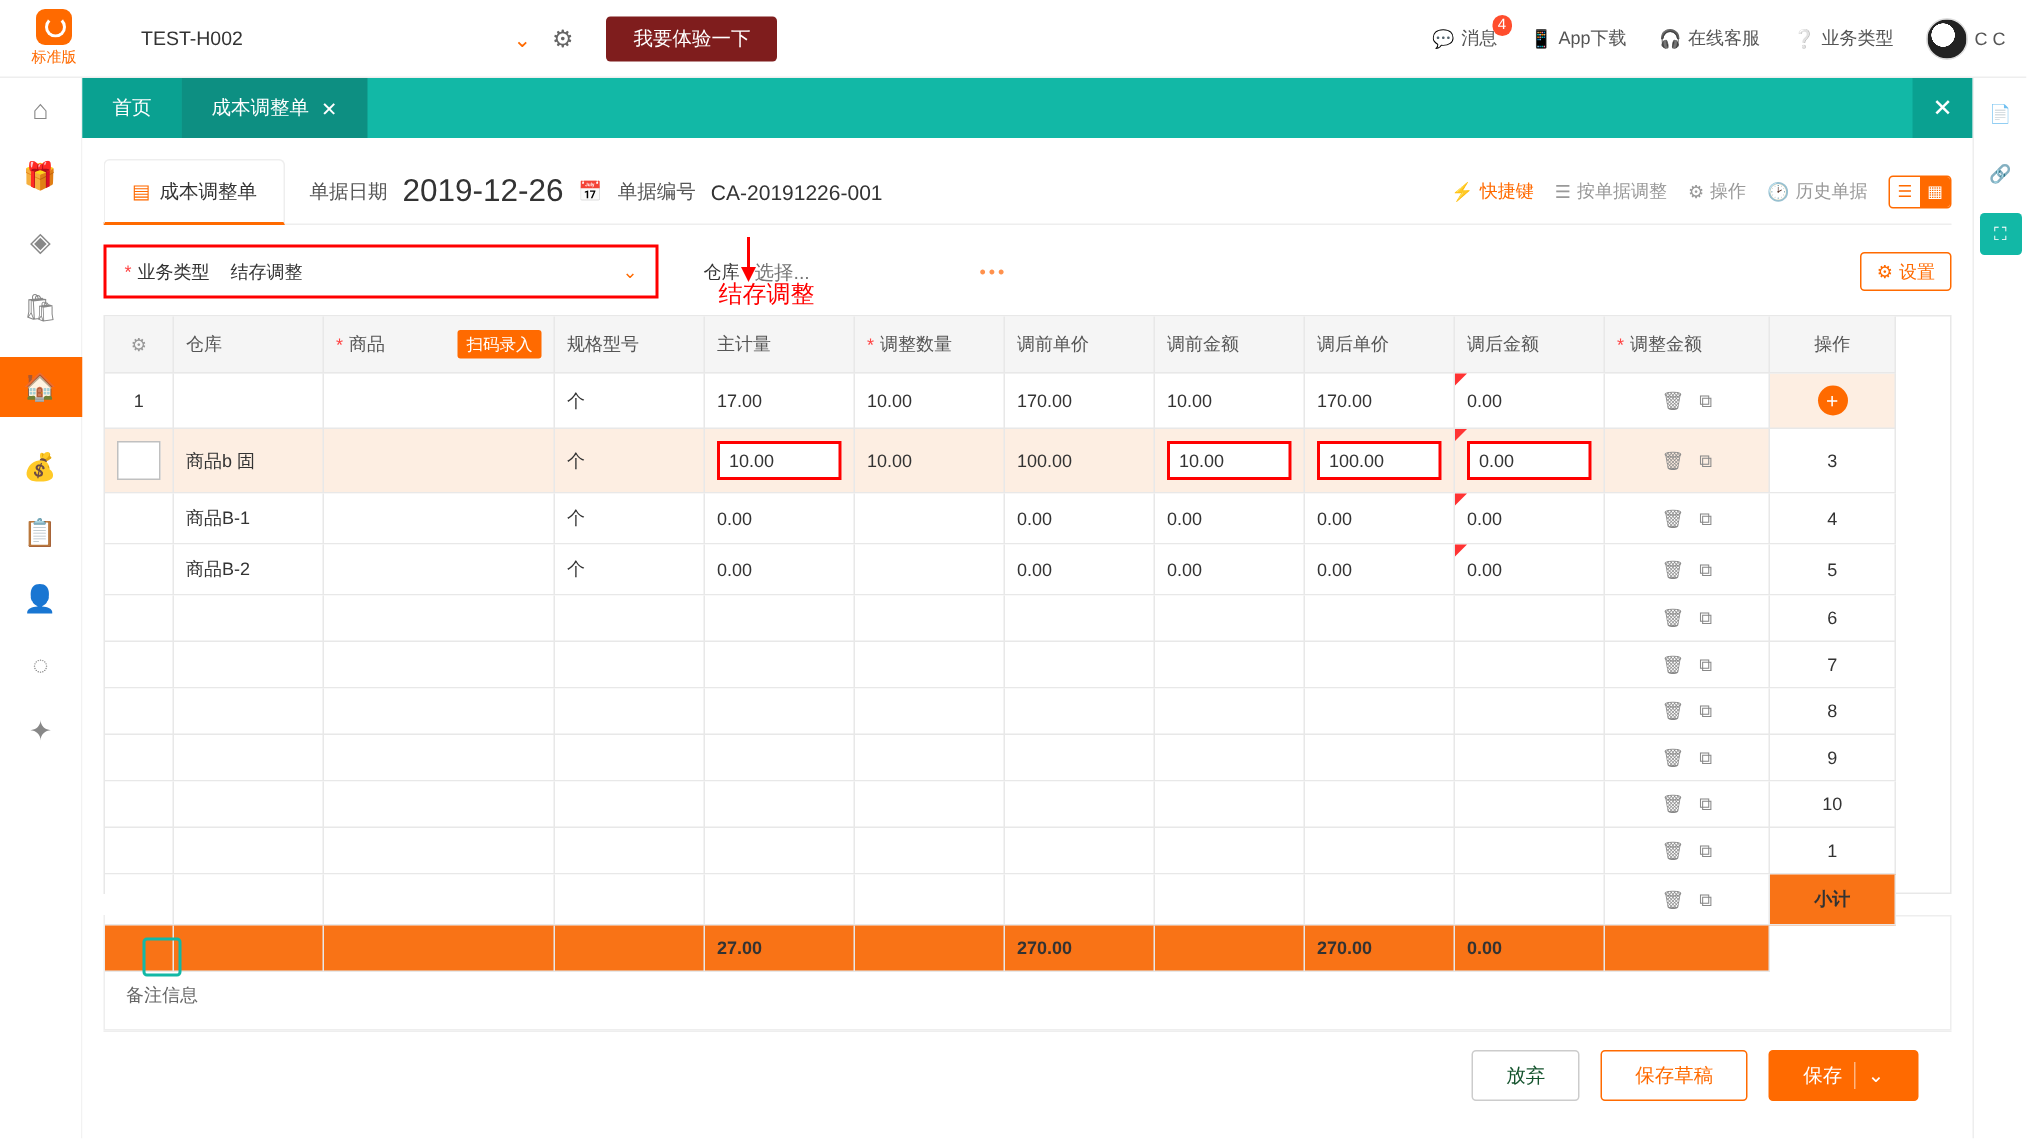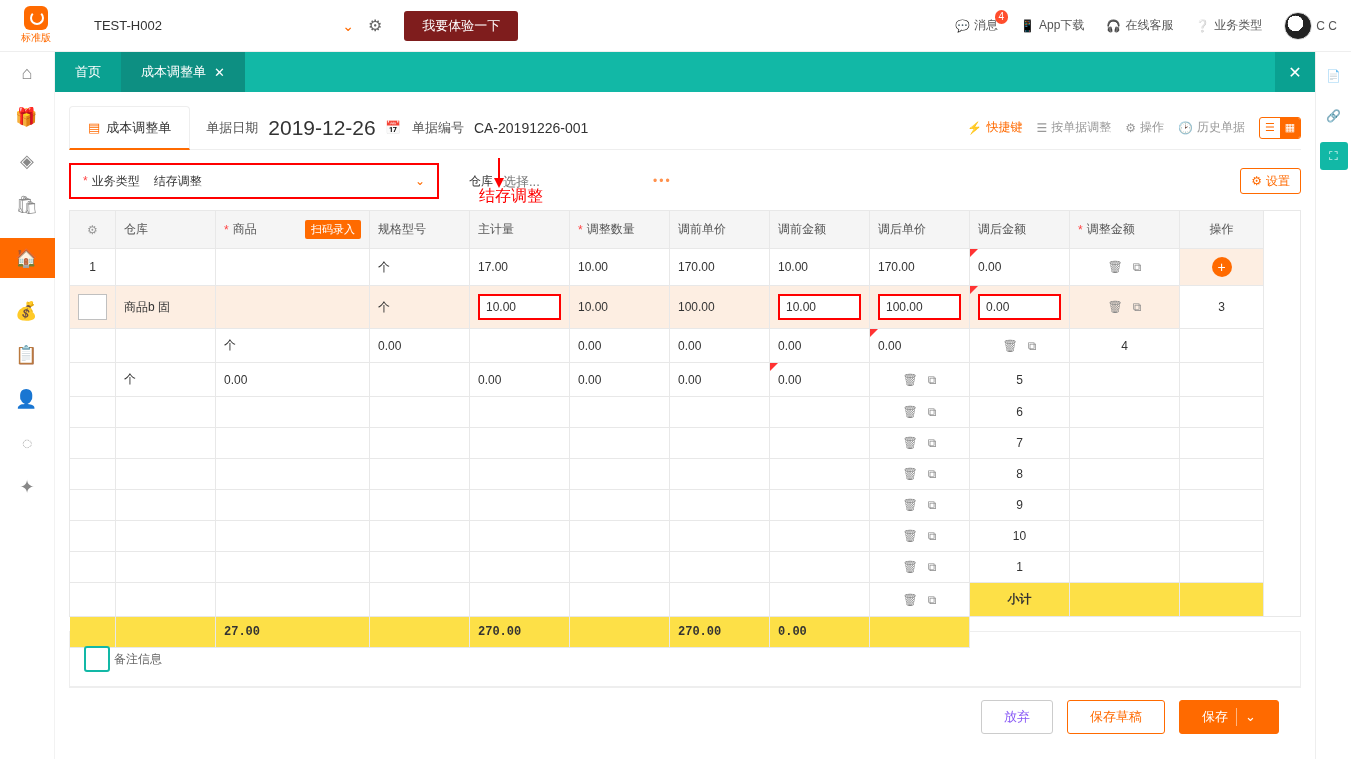--- a/index.html
+++ b/index.html
@@ -75,35 +75,35 @@
 .th .req { color:#f44; }
 .td.center, .th.center { justify-content:center; }
 .scan-badge { background:#ff6a00; color:#fff; font-size:11px; padding:2px 6px; border-radius:2px; margin-left:auto; }
 .row-highlight > .td { background:#fdeee2; }
 .add-ic { width:20px; height:20px; border-radius:50%; background:#ff6a00; color:#fff; display:flex; align-items:center; justify-content:center; font-size:14px; }
 .cell-input { border:1px solid #c0c0c0; height:26px; width:100%; padding:0 6px; background:#fff; display:flex; align-items:center; }
 .corner-mark { position:relative; }
 .corner-mark::before { content:''; position:absolute; left:0; top:0; border-top:8px solid #f33; border-right:8px solid transparent; }
 .op-icons { display:flex; gap:10px; justify-content:center; width:100%; color:#888; }
 .op-icons span { cursor:pointer; }
-.subtotal-row > .td { background:#fde047; font-weight:bold;font-family:Liberation Mono, monospace; }
+.subtotal-row > .td { background:#f97316; font-weight:bold; }
 
 
 .overlay-svg { position:absolute; inset:0; pointer-events:none; }
 
 
 .remarks { margin-top:14px; display:flex; align-items:center; gap:18px; border:1px solid #eee; padding:14px; }
-.remark-ic { display:flex; flex-direction:row; align-items:center; color:#12b8a6; gap:4px; }
+.remark-ic { display:flex; flex-direction:column; align-items:center; color:#12b8a6; gap:4px; }
 .remark-ic .ricon { width:26px; height:26px; border:2px solid #12b8a6; border-radius:3px; position:relative; }
 .remark-input { border:none; outline:none; flex:1; font-size:13px; color:#333; }
 .remark-input::placeholder { color:#bbb; }
 
 
 .footer { height:58px; border-top:1px solid #eee; display:flex; align-items:center; justify-content:flex-end; gap:14px; padding:0 22px; }
-.btn { height:34px; padding:0 22px; border-radius:3px; font-size:13px; cursor:pointer; border:1px solid #ccc; background:#fff; color:#8b5cf6; }
+.btn { height:34px; padding:0 22px; border-radius:3px; font-size:13px; cursor:pointer; border:1px solid #ccc; background:#fff; color:#14532d; }
 .btn.outline-orange { border-color:#ff6a00; color:#ff6a00; }
 .btn.orange { background:#ff6a00; color:#fff; border-color:#ff6a00; display:flex; align-items:center; gap:8px; }
 .btn.orange .sep { width:1px; height:18px; background:rgba(255,255,255,.5); }
 
 
 .right-rail { width:36px; display:flex; flex-direction:column; align-items:center; padding-top:10px; gap:12px; border-left:1px solid #eee;}
 .rr-ic { width:28px; height:28px; display:flex; align-items:center; justify-content:center; color:#999; cursor:pointer; border-radius:3px; }
 .rr-ic.active { background:#12b8a6; color:#fff; }
 </style>
 </head>
@@ -303,36 +303,38 @@
                 </div><div class="td corner-mark">
                   <div class="cell-input redbox" style="border-width:2px">0.00</div>
                 </div><div class="td center">
                   <div class="op-icons">
                     <span>🗑</span>
                     <span>⧉</span>
                   </div>
                 </div></div>
               <div class="td center">3</div>
               <div class="td"></div>
+              <div class="td">商品B-1</div>
               <div class="td"></div>
               <div class="td">个</div>
               <div class="td">0.00</div>
               <div class="td"></div>
               <div class="td">0.00</div>
               <div class="td">0.00</div>
               <div class="td">0.00</div>
               <div class="td corner-mark">0.00</div>
               <div class="td center">
                 <div class="op-icons">
                   <span>🗑</span>
                   <span>⧉</span>
                 </div>
               </div>
               <div class="td center">4</div>
               <div class="td"></div>
+              <div class="td">商品B-2</div>
               <div class="td"></div>
               <div class="td">个</div>
               <div class="td">0.00</div>
               <div class="td"></div>
               <div class="td">0.00</div>
               <div class="td">0.00</div>
               <div class="td">0.00</div>
               <div class="td corner-mark">0.00</div>
               <div class="td center">
                 <div class="op-icons">

